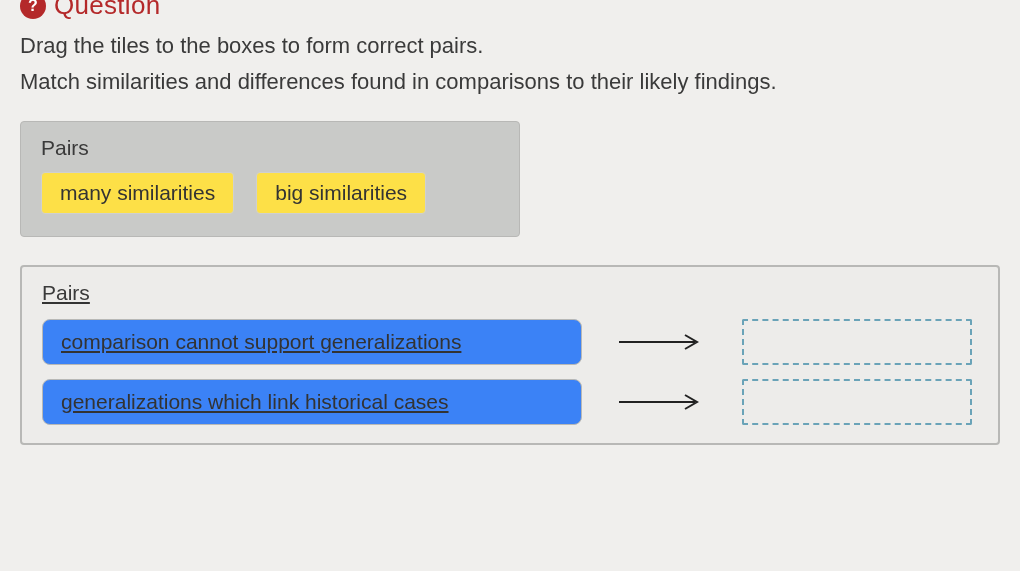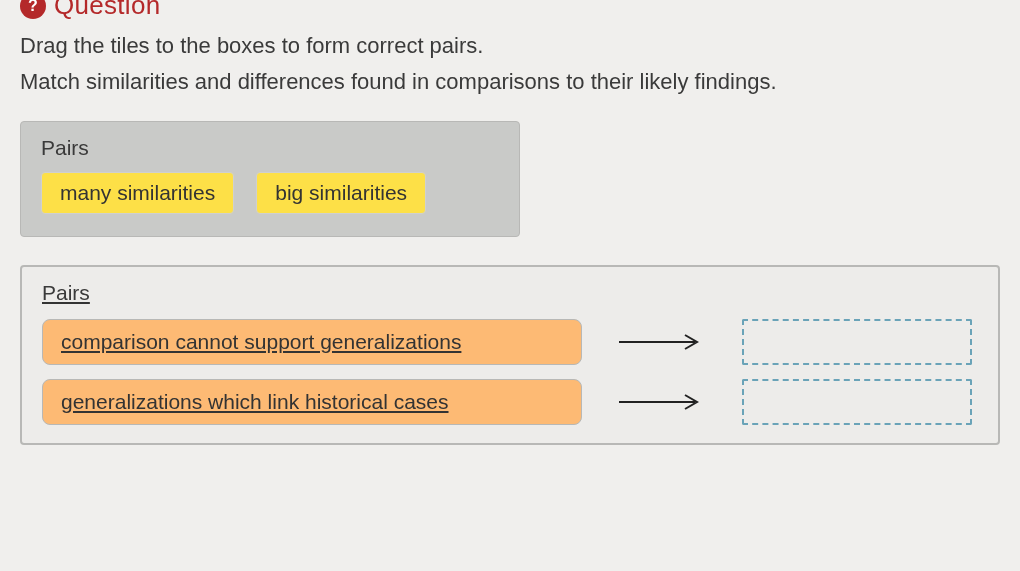--- a/index.html
+++ b/index.html
@@ -79,21 +79,21 @@
       background: #edecea;
       text-decoration: underline;
     }
     .pair-row {
       display: flex;
       align-items: center;
       gap: 30px;
       margin-top: 14px;
     }
     .pair-text {
-      background: #fdba74;
+      background: #3b82f6;
       border: 1.5px solid #b8b8b6;
       border-radius: 8px;
       padding: 10px 18px;
       font-size: 21px;
       color: #333;
       width: 540px;
     }
     .arrow {
       flex-shrink: 0;
       width: 100px;

